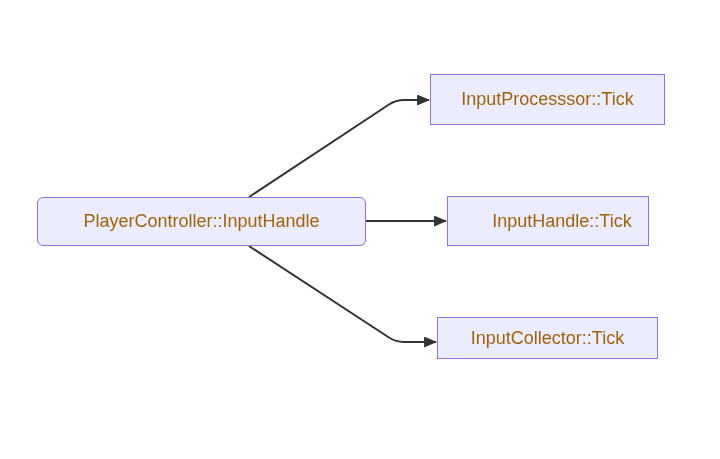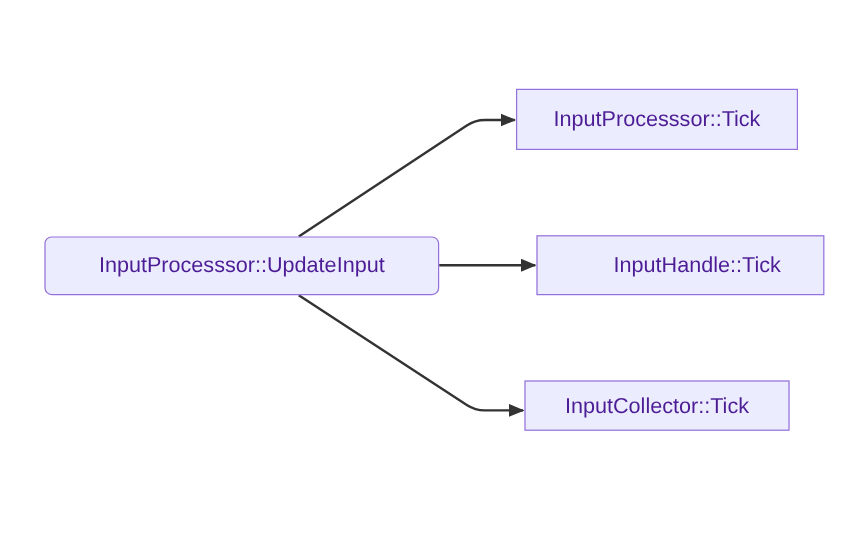--- a/index.html
+++ b/index.html
@@ -28,49 +28,49 @@
     stroke-width: 2px;
   }
   .node {
     position: absolute;
     box-sizing: border-box;
     display: flex;
     align-items: center;
     justify-content: center;
     background: #ECECFF;
     border: 1px solid #9370DB;
-    color: #4c1d95;
+    color: #a16207;
     font-size: 18px;
     white-space: nowrap;
     text-align: center;
   }
   .node--rounded { border-radius: 6px; }
   #node-a { left: 37px;  top: 197px; width: 329px; height: 49px; }
   #node-b { left: 430px; top: 74px;  width: 235px; height: 51px; }
-  #node-c { left: 447px; top: 196px; width: 240px; height: 50px; padding-left: 28px; }
+  #node-c { left: 447px; top: 196px; width: 202px; height: 50px; padding-left: 28px; }
   #node-d { left: 437px; top: 317px; width: 221px; height: 42px; }
 </style>
 </head>
 <body>
 
 <div class="canvas">
 
   <svg class="edges-layer" width="720" height="459" viewBox="0 0 720 459" xmlns="http://www.w3.org/2000/svg">
     <defs>
       <marker id="arrowhead" viewBox="0 0 12 10" refX="11" refY="5" markerWidth="13" markerHeight="11" markerUnits="userSpaceOnUse" orient="auto">
         <path d="M 0 0 L 12 5 L 0 10 z" fill="#333333"></path>
       </marker>
     </defs>
     <path class="edge" d="M249,197 L389,104.5 Q396,100 404,100 L429,100" marker-end="url(#arrowhead)"></path>
     <path class="edge" d="M366,221 L446,221" marker-end="url(#arrowhead)"></path>
     <path class="edge" d="M249,246 L389,337.5 Q396,342 404,342 L436,342" marker-end="url(#arrowhead)"></path>
   </svg>
 
   <div id="node-a" class="node node--rounded">
-    <span>InputProcesssor::UpdateInput</span>
+    <span>PlayerController::InputHandle</span>
   </div>
 
   <div id="node-b" class="node">
     <span>InputProcesssor::Tick</span>
   </div>
 
   <div id="node-c" class="node">
     <span>InputHandle::Tick</span>
   </div>
 

